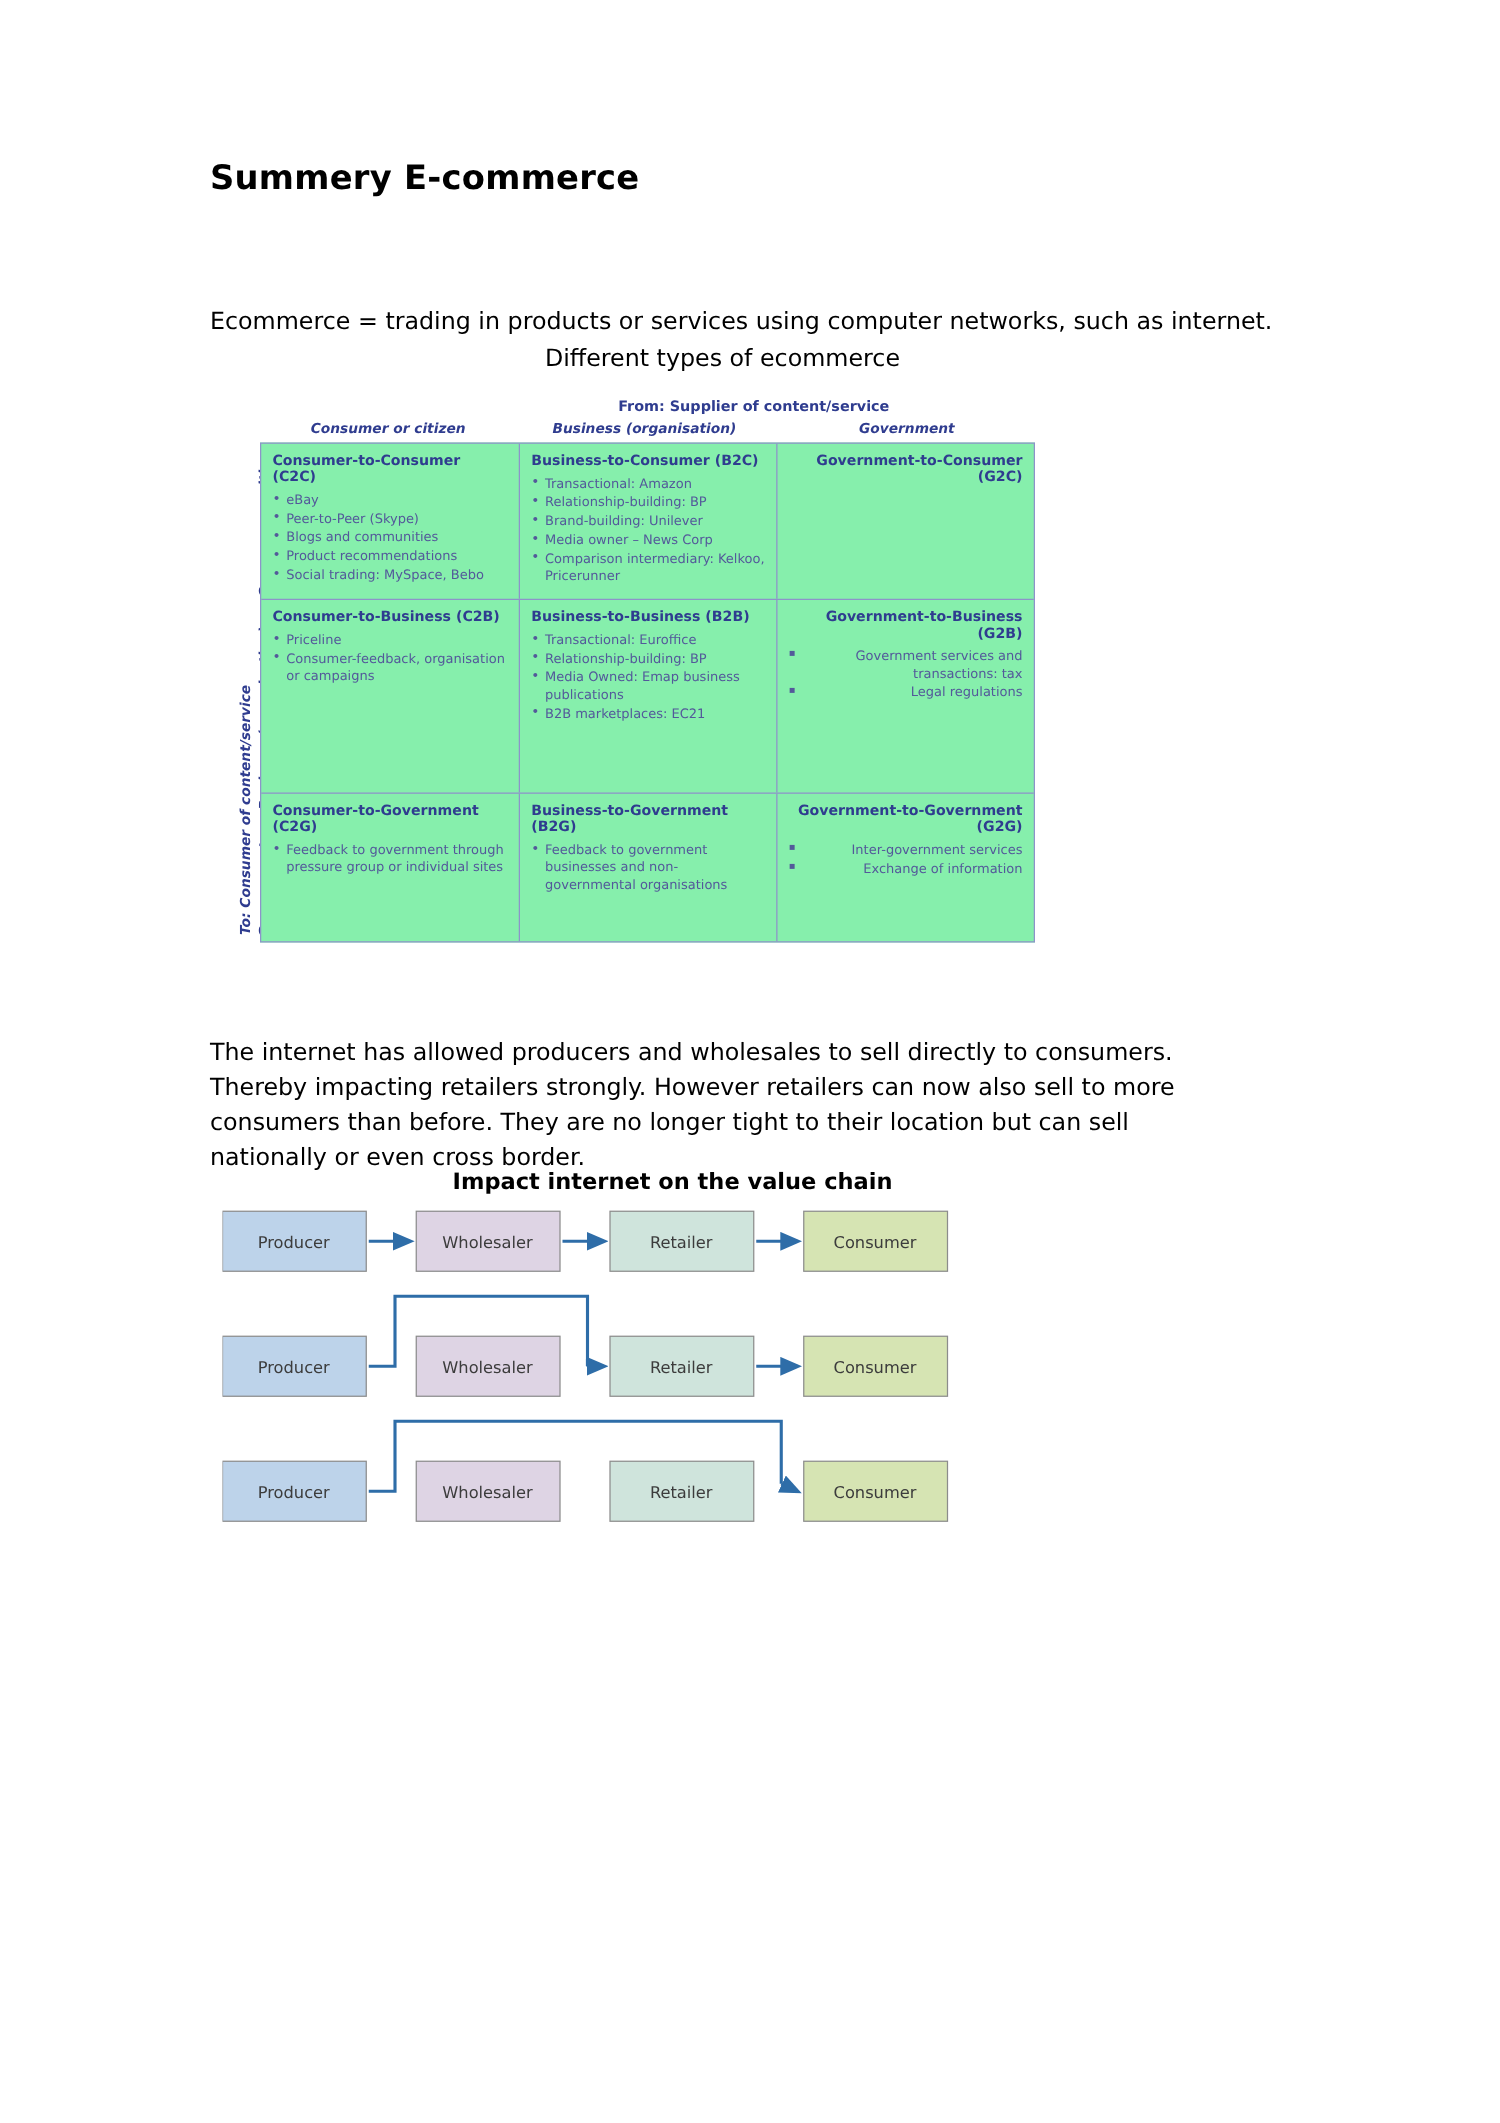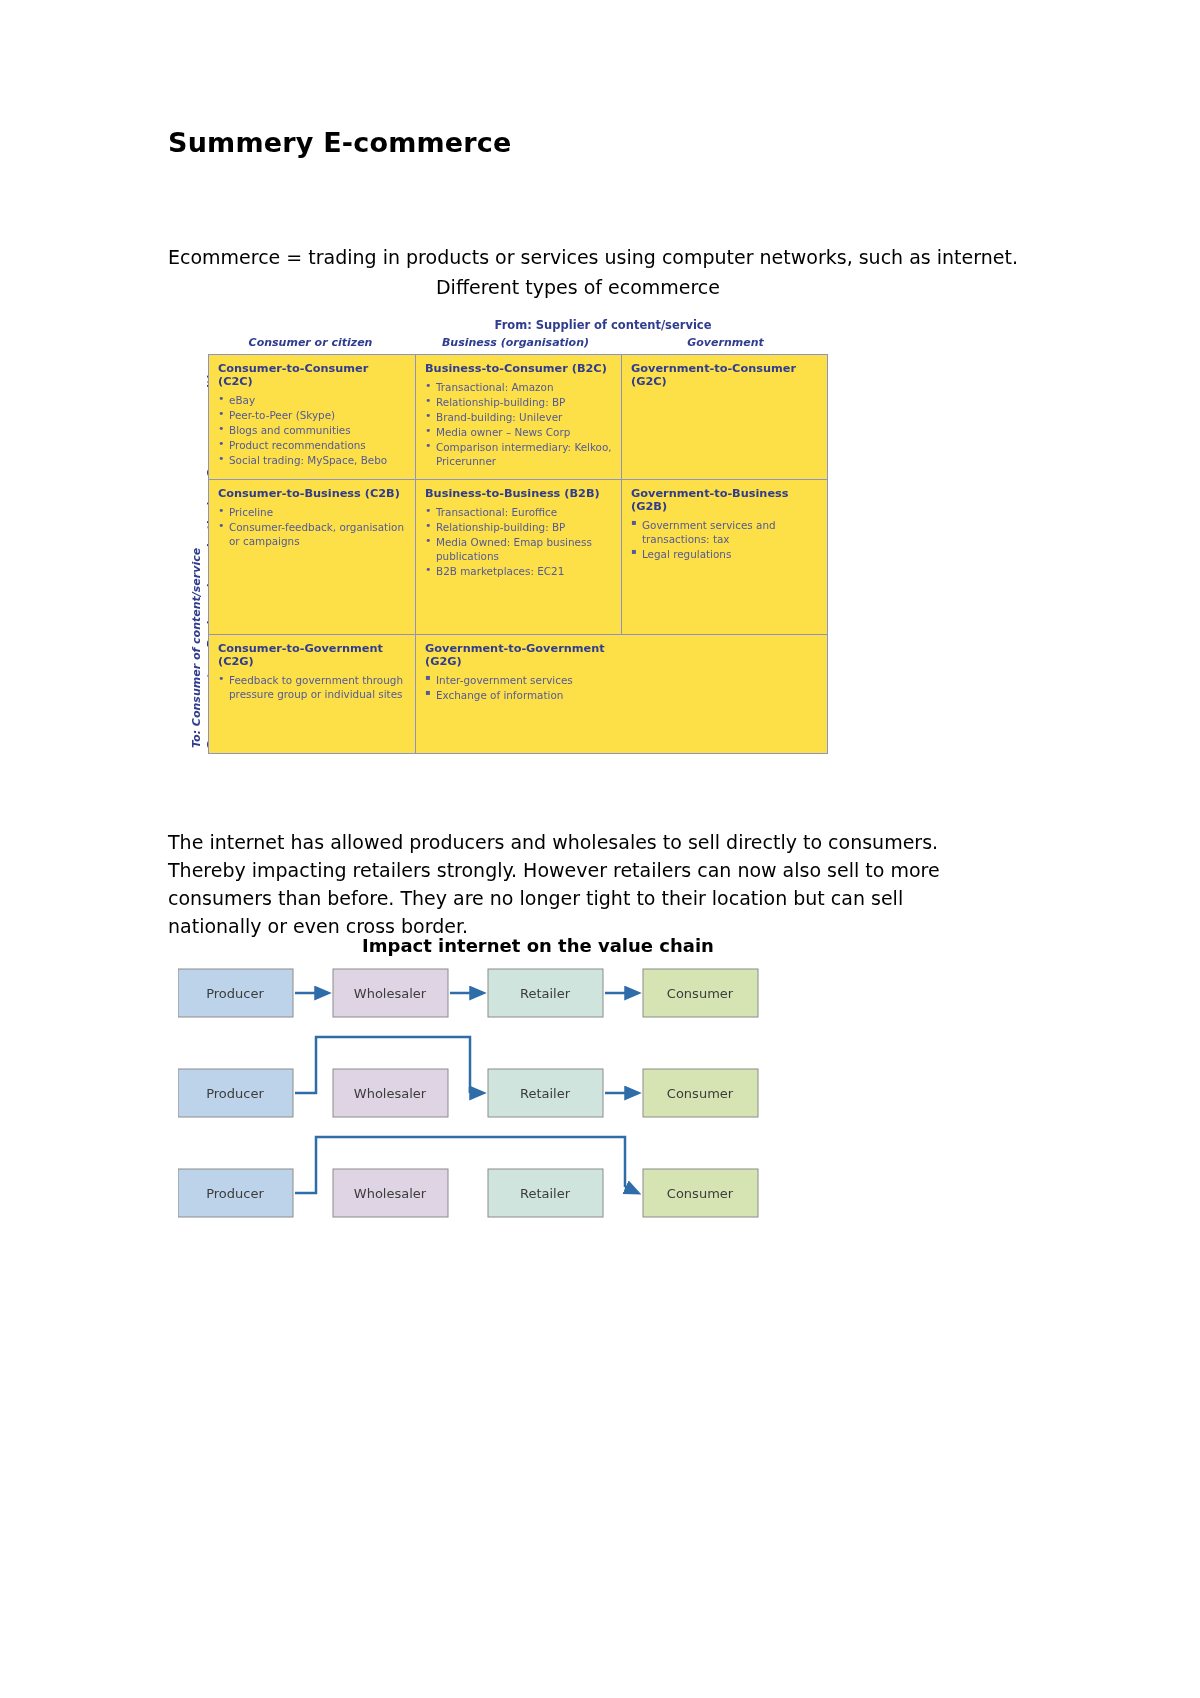--- a/index.html
+++ b/index.html
@@ -23,30 +23,30 @@
   .matrix-fig{position:absolute;left:178px;top:318px;width:660px;height:440px;}
   .m-colhead{position:absolute;top:0;left:0;width:660px;height:38px;}
   .m-fromlbl{position:absolute;left:225px;top:0;width:400px;text-align:center;
     font-size:11.5px;font-weight:bold;color:#2f3c8f;font-style:normal;}
   .m-col{position:absolute;top:18px;font-size:11px;font-weight:bold;font-style:italic;color:#2f3c8f;text-align:center;}
   .m-col.c1{left:30px;width:205px;}
   .m-col.c2{left:235px;width:205px;}
   .m-col.c3{left:440px;width:215px;}
 
   .m-grid{position:absolute;left:30px;top:36px;width:620px;height:400px;
-    border:1px solid #8d93c9;background:#fde047;box-sizing:border-box;}
+    border:1px solid #8d93c9;background:#86efac;box-sizing:border-box;}
   .m-row{display:flex;width:100%;box-sizing:border-box;}
   .m-row.r1{height:125px;}
   .m-row.r2{height:155px;}
   .m-row.r3{height:118px;}
   .m-row.r1,.m-row.r2{border-bottom:1px solid #8d93c9;}
   .m-cell{box-sizing:border-box;padding:7px 9px 4px 9px;position:relative;}
   .m-cell.a{width:207px;border-right:1px solid #8d93c9;}
   .m-cell.b{width:206px;border-right:1px solid #8d93c9;}
-  .m-cell.c{width:205px;}
+  .m-cell.c{width:205px;text-align:right;}
   .m-cell h4{margin:0 0 5px 0;font-size:11.3px;font-weight:bold;color:#2f3c8f;line-height:1.15;}
   .m-cell ul{margin:0;padding:0;list-style:none;}
   .m-cell li{font-size:10.4px;line-height:1.35;color:#53599a;position:relative;padding-left:11px;margin-bottom:1px;}
   .m-cell li:before{content:"•";position:absolute;left:0;top:-1px;color:#53599a;font-size:11px;}
   .m-cell.c li:before{content:"▪";font-size:8px;top:0px;}
 
   
   .m-vlabel{position:absolute;font-size:11px;font-weight:bold;font-style:italic;color:#2f3c8f;
     transform-origin:0 0;white-space:nowrap;}
   .v-to{left:12px;top:430px;transform:rotate(-90deg);font-size:11px;}
@@ -140,20 +140,26 @@
             <li>Legal regulations</li>
           </ul>
         </div>
       </div>
 
       <div class="m-row r3">
         <div class="m-cell a">
           <h4>Consumer-to-Government (C2G)</h4>
           <ul>
             <li>Feedback to government through pressure group or individual sites</li>
+          </ul>
+        </div>
+        <div class="m-cell b">
+          <h4>Business-to-Government (B2G)</h4>
+          <ul>
+            <li>Feedback to government businesses and non-governmental organisations</li>
           </ul>
         </div>
         <div class="m-cell c">
           <h4>Government-to-Government (G2G)</h4>
           <ul>
             <li>Inter-government services</li>
             <li>Exchange of information</li>
           </ul>
         </div>
       </div>

